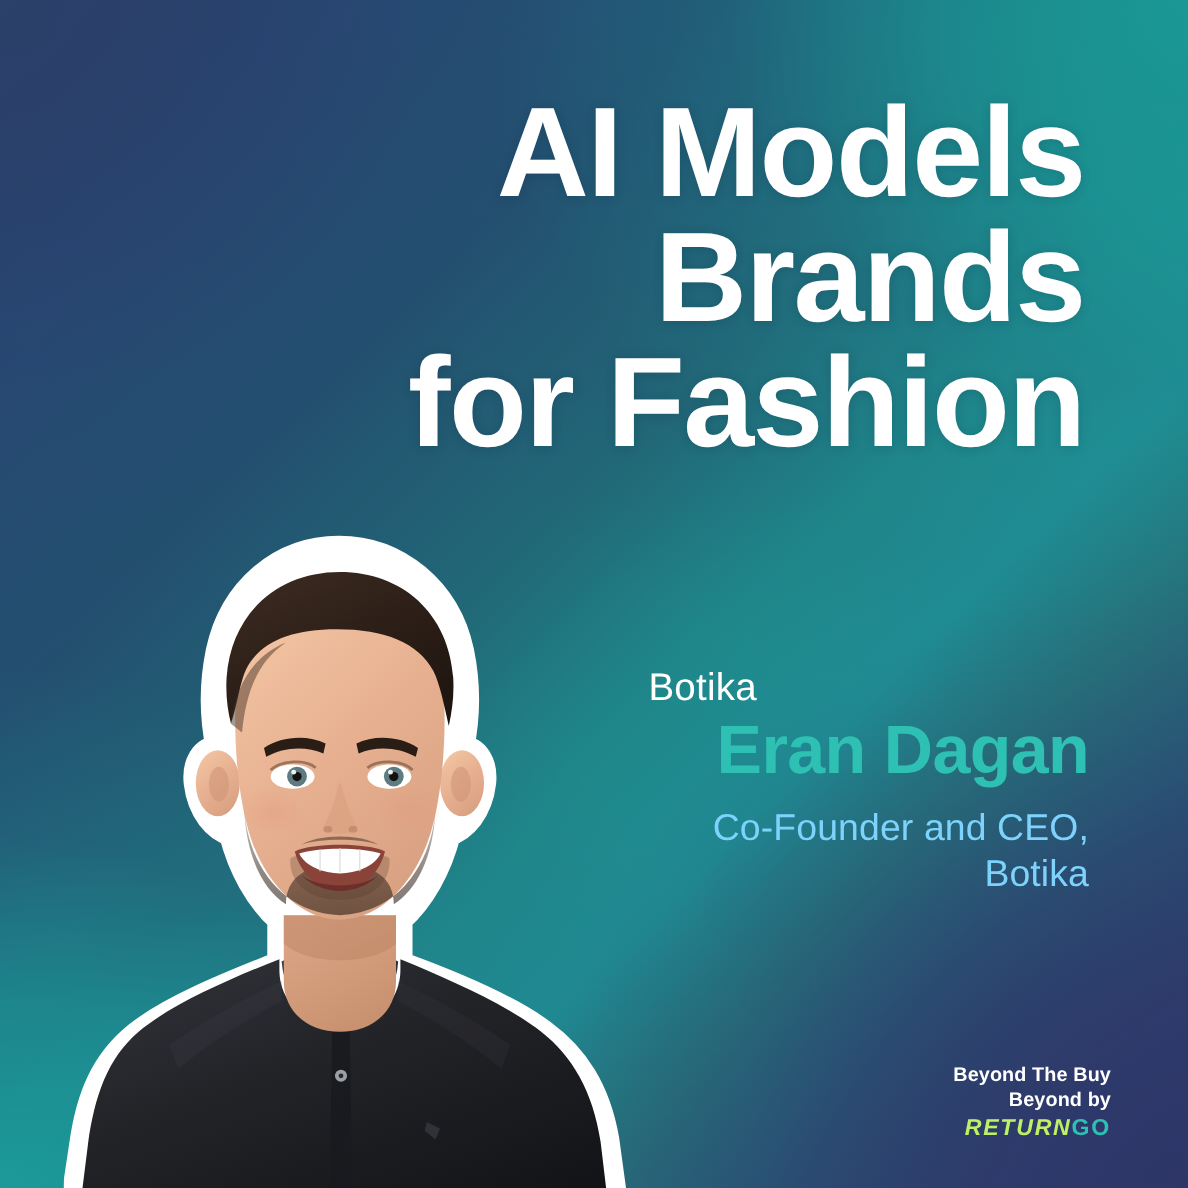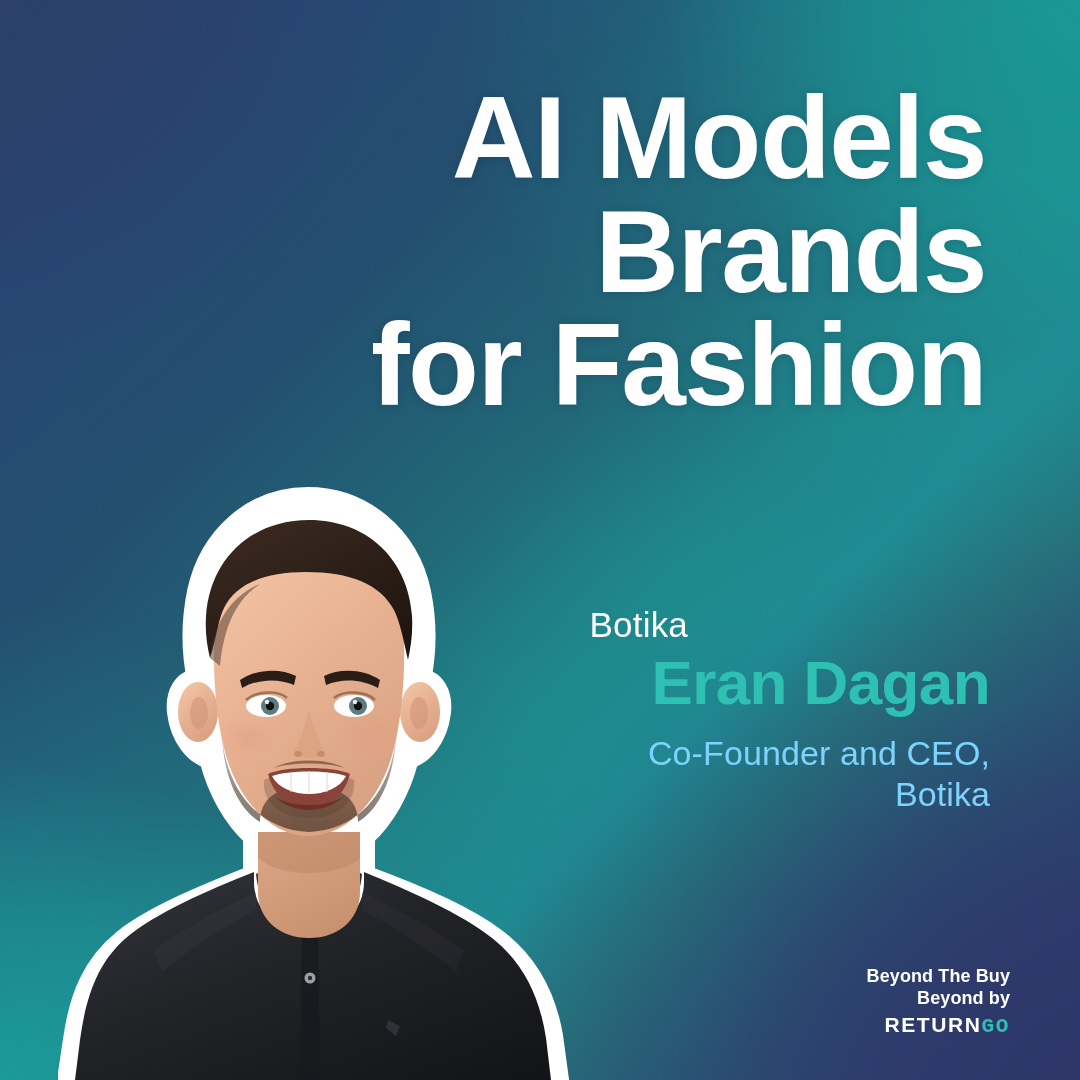--- a/index.html
+++ b/index.html
@@ -133,22 +133,22 @@
     line-height:1.26;
     letter-spacing:0.1px;
   }
   .logo{
     display:block;
     margin-top:3px;
     font-size:21px;
     font-weight:700;
     letter-spacing:1.6px;
   }
-  .logo .lo-return{ color:#ffffff; }
-  .logo .lo-go{ color:#2EC0B3;font-family:Liberation Mono, monospace; }
+  .logo .lo-return{ color:#bef264;font-style:italic; }
+  .logo .lo-go{ color:#2EC0B3; }
 
   
   .portrait{
     position:absolute;
     left:58px; bottom:0;
     width:540px; height:600px;
     z-index:5;
   }
   .portrait svg{ display:block; width:100%; height:100%; }
 </style>

